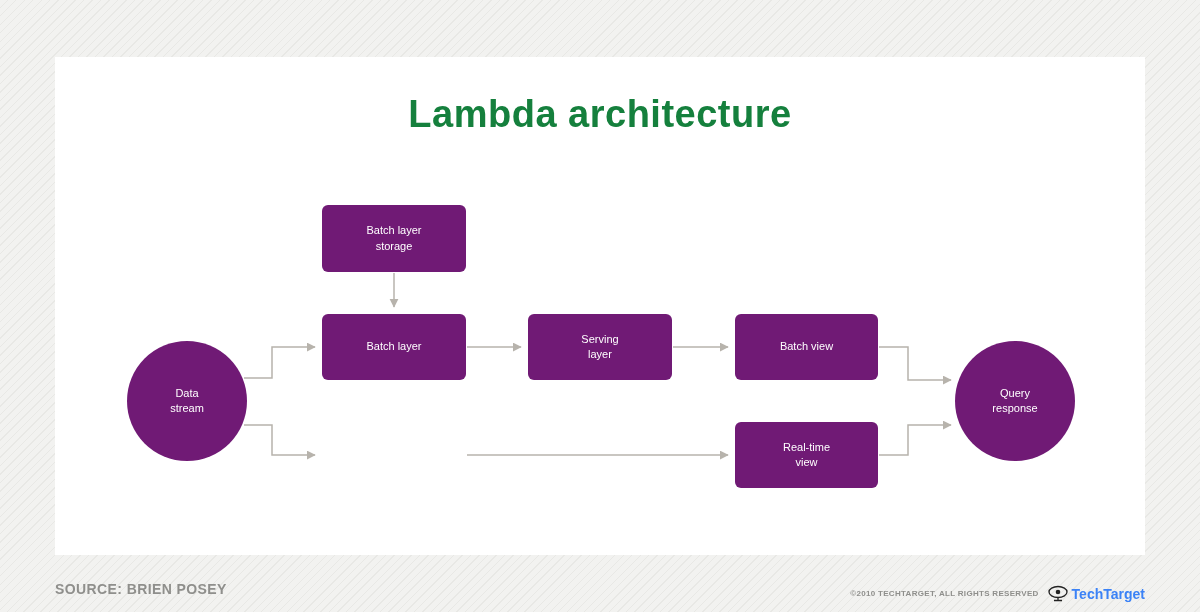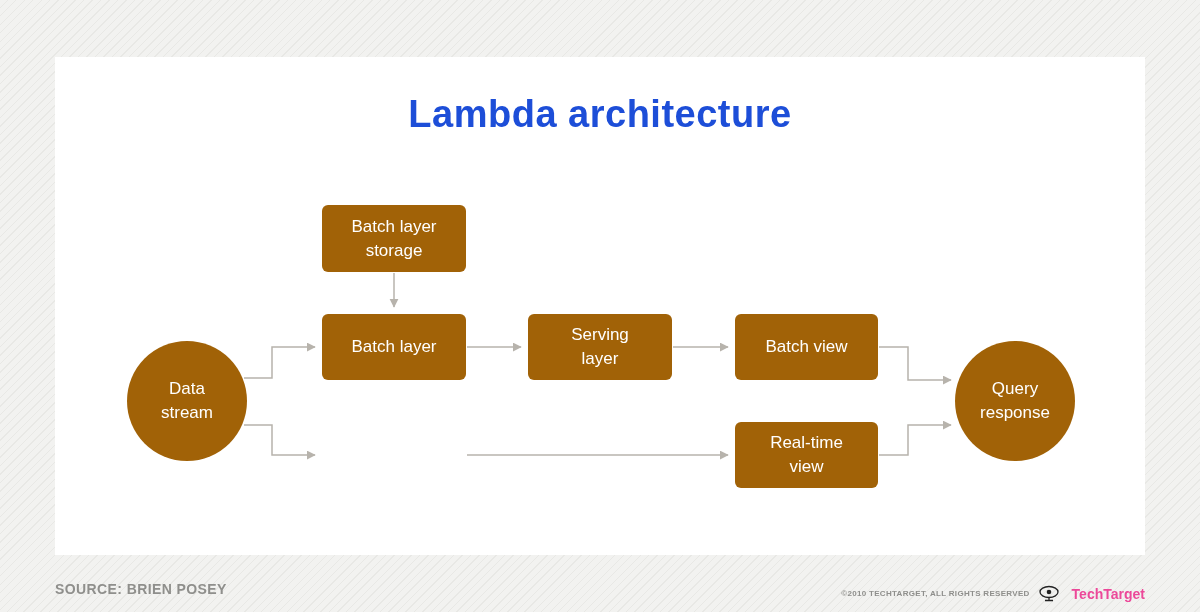--- a/index.html
+++ b/index.html
@@ -16,32 +16,32 @@
     width: 1090px; height: 498px;
     background: #ffffff;
   }
   .title {
     position: absolute;
     top: 36px; left: 0;
     width: 100%;
     text-align: center;
     font-size: 38px;
     font-weight: bold;
-    color: #1d4ed8;
+    color: #15803d;
     letter-spacing: 0.5px;
   }
   .node {
     position: absolute;
-    background: #a16207;
+    background: #701a75;
     color: #ffffff;
     display: flex;
     align-items: center;
     justify-content: center;
     text-align: center;
-    font-size: 17px;
+    font-size: 11px;
     line-height: 1.4;
     white-space: pre-line;
   }
   .box { width: 144px; height: 66px; border-radius: 6px; }
   .circle { width: 120px; height: 120px; border-radius: 50%; }
 
   .n-storage    { left: 267px; top: 148px; height: 67px; }
   .n-batch      { left: 267px; top: 257px; }
   .n-serving    { left: 473px; top: 257px; }
   .n-batchview  { left: 680px; top: 257px; width: 143px; }
@@ -74,24 +74,24 @@
   }
   .copyright {
     font-size: 8px;
     font-weight: bold;
     color: #8f8f8c;
     letter-spacing: 0.3px;
   }
   .brand {
     display: flex;
     align-items: center;
-    gap: 12px;
+    gap: 3px;
     font-size: 14px;
     font-weight: bold;
-    color: #ec4899;
+    color: #3b82f6;
   }
 </style>
 </head>
 <body>
 
 <div class="card">
 
   <div class="title">Lambda architecture</div>
 
   <svg class="arrows" viewBox="0 0 1090 498" aria-hidden="true">

